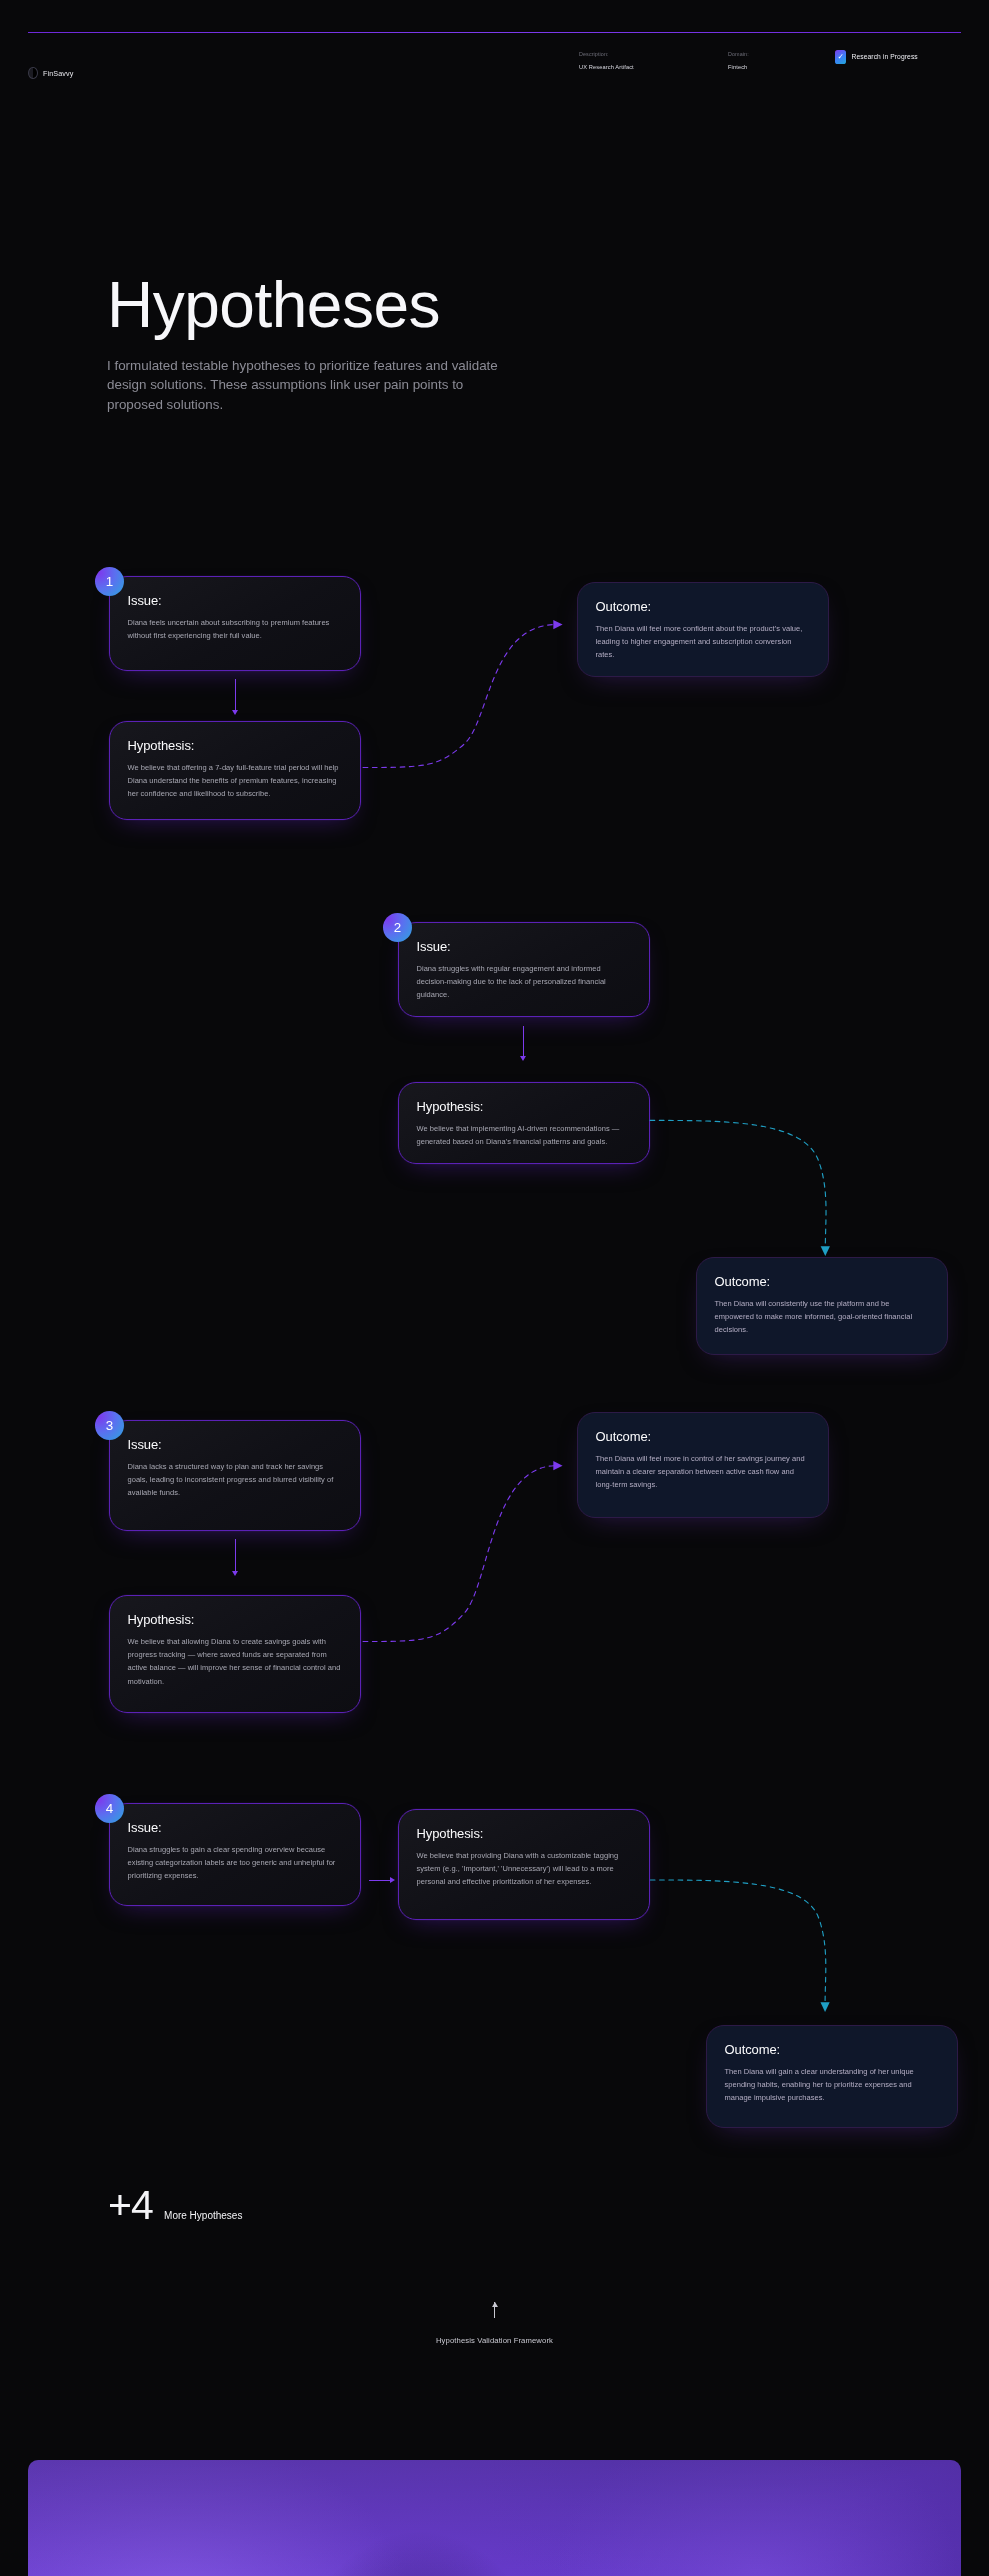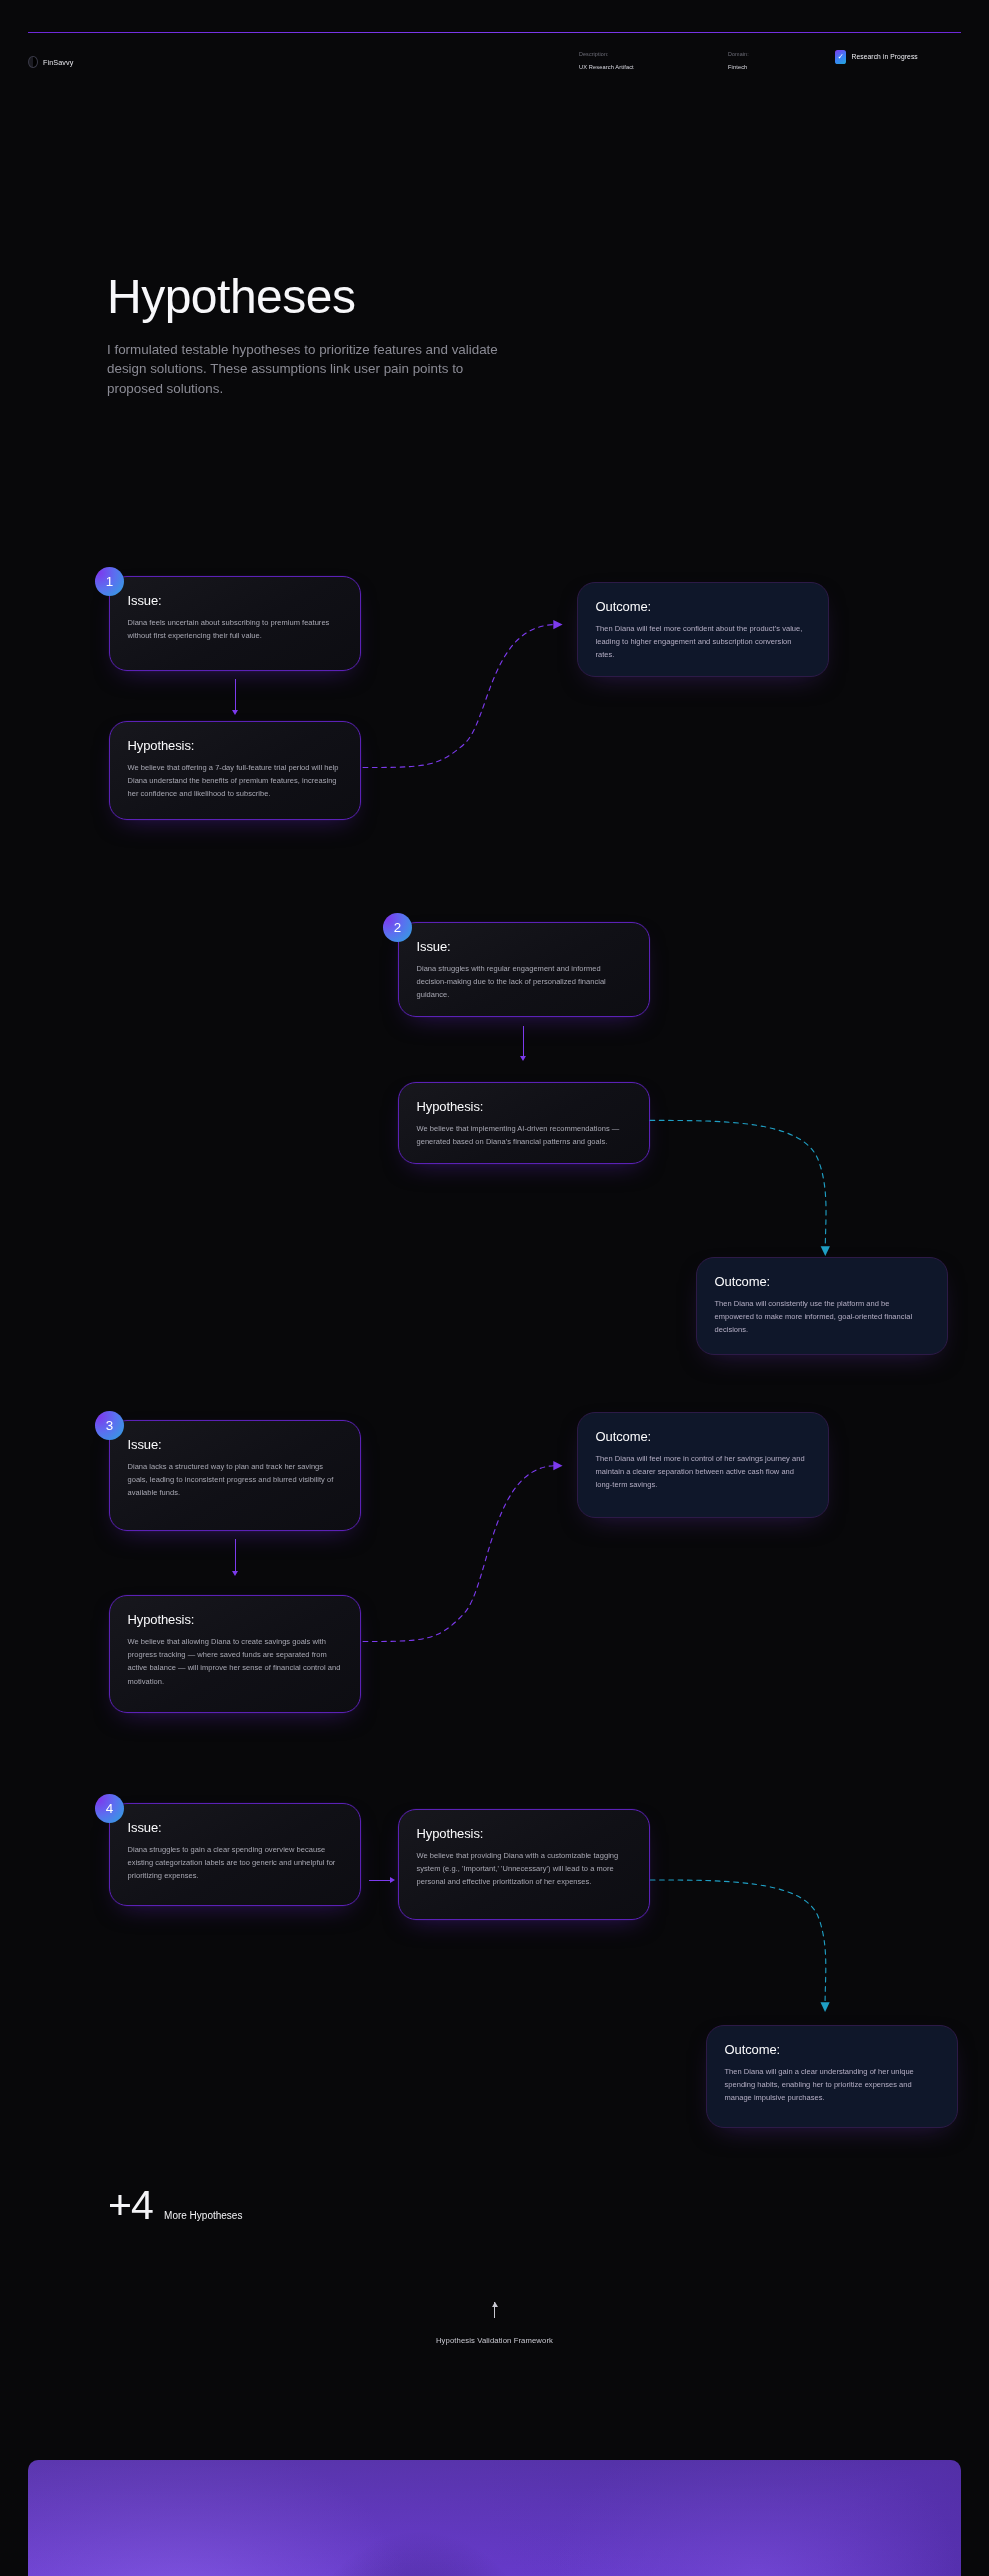--- a/index.html
+++ b/index.html
@@ -10,21 +10,21 @@
     -webkit-font-smoothing: antialiased;
   }
   .page { position: relative; width: 989px; height: 3261px; overflow: hidden; background:#08080a; }
 
   
   .topline {
     position: absolute; left: 28px; top: 32px; width: 933px; height: 1px;
     background: linear-gradient(90deg,#6d28d9 0%, #7c3aed 50%, #6d28d9 100%);
   }
   .topbar { position: absolute; left: 0; top: 41px; width: 989px; height: 36px; }
-  .brand { position: absolute; left: 28px; top: 15px; display: flex; align-items: center; gap: 5.2px; }
+  .brand { position: absolute; left: 28px; top: 26px; display: flex; align-items: center; gap: 5.2px; }
   .brand-mark {
     width: 9.8px; height: 12.4px; border-radius: 50%;
     background: linear-gradient(90deg,#1b1b22 0%, #1b1b22 49%, #000 49%, #000 100%);
     border: 0.5px solid #3a3a48;
   }
   .brand-name { font-size: 7.2px; color: #e8e8ee; letter-spacing: 0.1px; }
 
   .meta { position: absolute; top: 10.3px; }
   .meta-label { font-size: 5.4px; color: #6e6e79; letter-spacing: 0.1px; margin-bottom: 6.7px; }
   .meta-value { font-size: 5.7px; color: #dcdce4; letter-spacing: 0.1px; }
@@ -36,21 +36,21 @@
     width: 11.3px; height: 13.4px; border-radius: 2.6px;
     background: linear-gradient(150deg,#7c3aed 0%, #3b82f6 55%, #22a6d8 100%);
     display: flex; align-items: center; justify-content: center;
     color: #fff; font-size: 7.7px; line-height: 1;
   }
   .status-text { font-size: 6.7px; color: #f0f0f5; letter-spacing: 0.1px; }
 
   
   .hero { position: absolute; left: 107px; top: 273px; }
   .hero h1 {
-    font-size: 48px; font-weight: 400; color: #f7f7fa; letter-spacing: -0.5px; line-height: 1;
+    font-size: 64px; font-weight: 400; color: #f7f7fa; letter-spacing: -0.5px; line-height: 1;
   }
   .hero p {
     margin-top: 18.5px; font-size: 13.4px; line-height: 1.48; color: #8b8b95; max-width: 392px;
     font-weight: 400;
   }
 
   
   .card {
     position: absolute; border-radius: 18px; padding: 15.5px 17.5px 17.5px 17.5px;
   }

